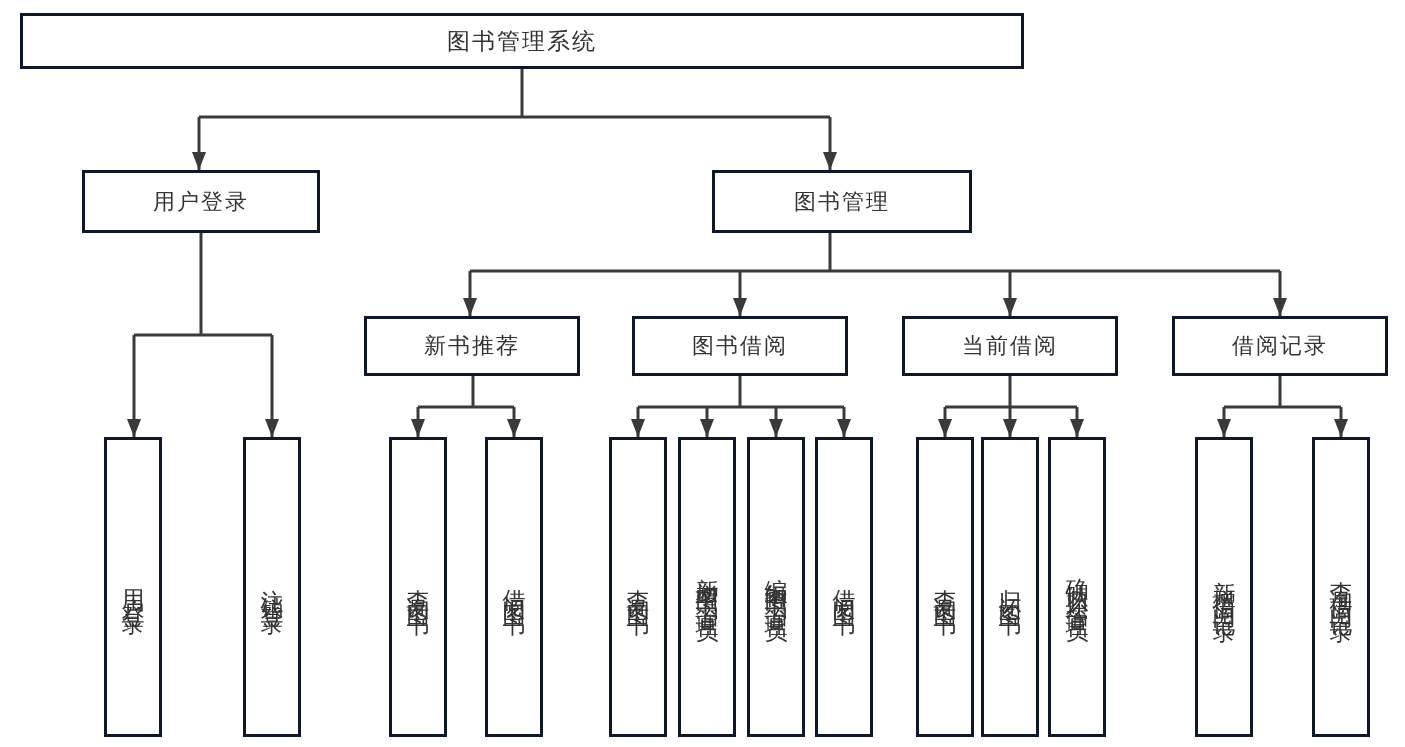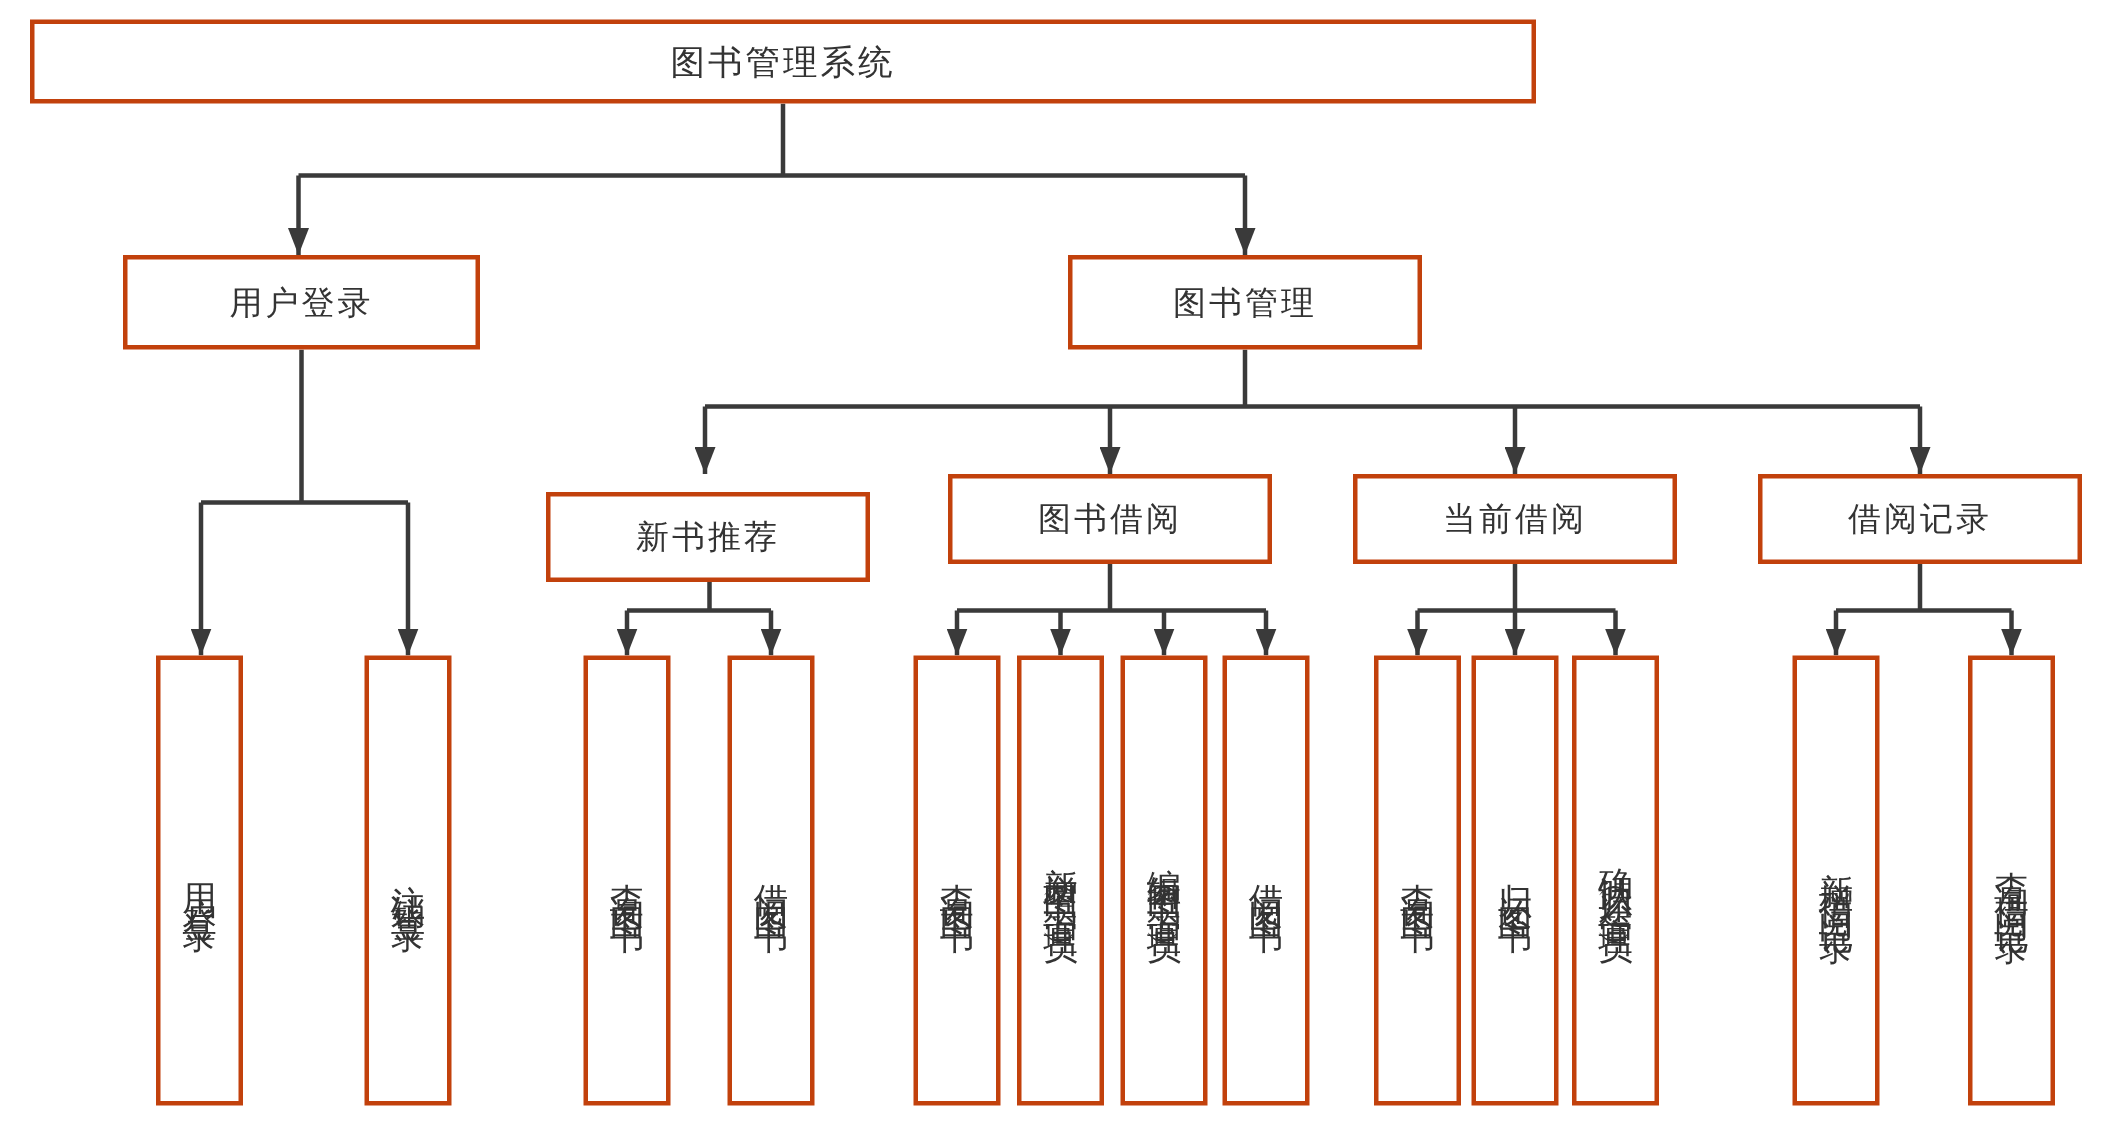--- a/index.html
+++ b/index.html
@@ -13,21 +13,21 @@
   }
   #connectors {
     position: absolute;
     left: 0; top: 0;
     width: 1405px; height: 747px;
     pointer-events: none;
   }
   .node {
     position: absolute;
     box-sizing: border-box;
-    border: 3px solid #c2410c;
+    border: 3px solid #0f172a;
     background: #ffffff;
     display: flex;
     align-items: center;
     justify-content: center;
     color: #333333;
     font-size: 23px;
     letter-spacing: 2px;
     white-space: nowrap;
     z-index: 2;
   }
@@ -90,23 +90,23 @@
       <path d="M1010,407 V437" marker-end="url(#arrow)"></path>
       <path d="M1077,407 V437" marker-end="url(#arrow)"></path>
       <path d="M1224,407 V437" marker-end="url(#arrow)"></path>
       <path d="M1341,407 V437" marker-end="url(#arrow)"></path>
     </g>
   </svg>
 
   <div class="node root" style="left:20px; top:13px; width:1004px; height:56px;">图书管理系统</div>
 
   <div class="node lvl2" style="left:82px; top:170px; width:238px; height:63px;">用户登录</div>
-  <div class="node lvl2" style="left:712px; top:170px; width:236px; height:63px;">图书管理</div>
+  <div class="node lvl2" style="left:712px; top:170px; width:260px; height:63px;">图书管理</div>
 
-  <div class="node lvl3" style="left:364px; top:328px; width:216px; height:60px;">新书推荐</div>
+  <div class="node lvl3" style="left:364px; top:316px; width:216px; height:60px;">新书推荐</div>
   <div class="node lvl3" style="left:632px; top:316px; width:216px; height:60px;">图书借阅</div>
   <div class="node lvl3" style="left:902px; top:316px; width:216px; height:60px;">当前借阅</div>
   <div class="node lvl3" style="left:1172px; top:316px; width:216px; height:60px;">借阅记录</div>
 
   <div class="node leaf" style="left:104px; top:437px; width:58px; height:300px;">用户登录</div>
   <div class="node leaf" style="left:243px; top:437px; width:58px; height:300px;">注销登录</div>
 
   <div class="node leaf" style="left:389px; top:437px; width:58px; height:300px;">查询图书</div>
   <div class="node leaf" style="left:485px; top:437px; width:58px; height:300px;">借阅图书</div>
 

